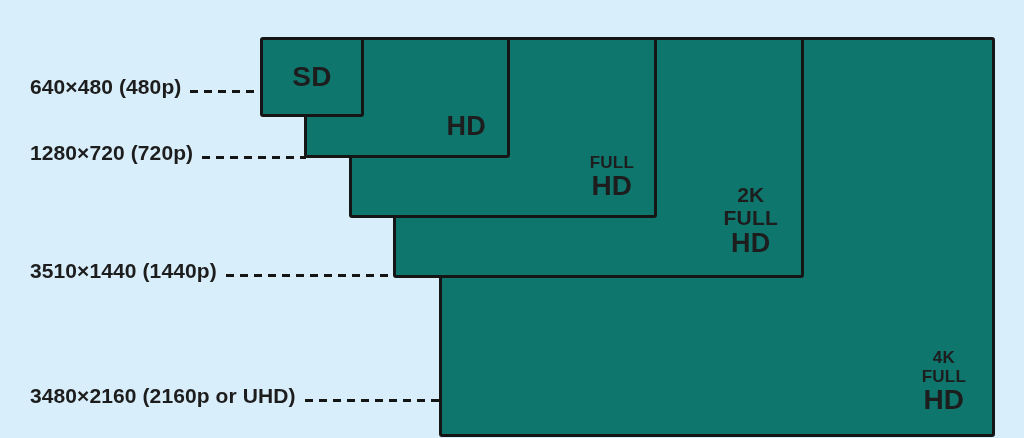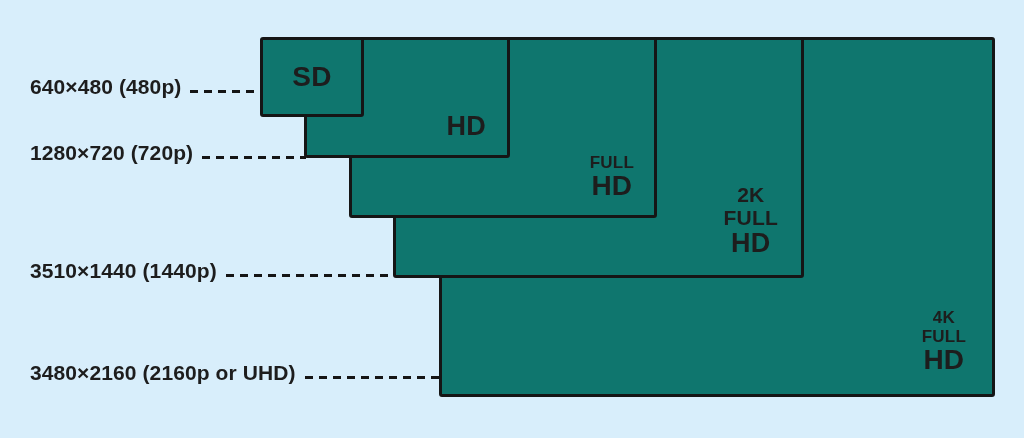--- a/index.html
+++ b/index.html
@@ -12,21 +12,21 @@
     overflow: hidden;
   }
   
   .box {
     position: absolute;
     background: #0f766e;
     border: 3px solid #151515;
     border-radius: 3px;
     box-sizing: border-box;
   }
-  #box-4k   { left: 439px; top: 37px; width: 556px; height: 360px; z-index: 1; }
+  #box-4k   { left: 439px; top: 37px; width: 556px; height: 400px; z-index: 1; }
   #box-2k   { left: 393px; top: 37px; width: 411px; height: 241px; z-index: 2; }
   #box-full { left: 349px; top: 37px; width: 308px; height: 181px; z-index: 3; }
   #box-hd   { left: 304px; top: 37px; width: 206px; height: 121px; z-index: 4; }
   #box-sd   { left: 260px; top: 37px; width: 104px; height: 80px;  z-index: 5;
               display: flex; align-items: center; justify-content: center; }
   .box-label {
     color: #1d1d1d;
     font-weight: 800;
     text-align: center;
     line-height: 1.12;
@@ -46,21 +46,21 @@
     position: absolute;
     left: 30px;
     height: 26px;
     display: flex;
     align-items: center;
   }
   #res-row-0 { top: 74px;  width: 232px; }
   #res-row-1 { top: 140px; width: 276px; }
   #res-row-2 { top: 198px; width: 321px; }
   #res-row-3 { top: 258px; width: 365px; }
-  #res-row-4 { top: 360px; width: 411px; }
+  #res-row-4 { top: 383px; width: 411px; }
   .res-text {
     color: #1d1d1d;
     font-size: 21px;
     font-weight: 700;
     white-space: nowrap;
     letter-spacing: 0.1px;
   }
   .dash {
     flex: 1;
     height: 3px;

